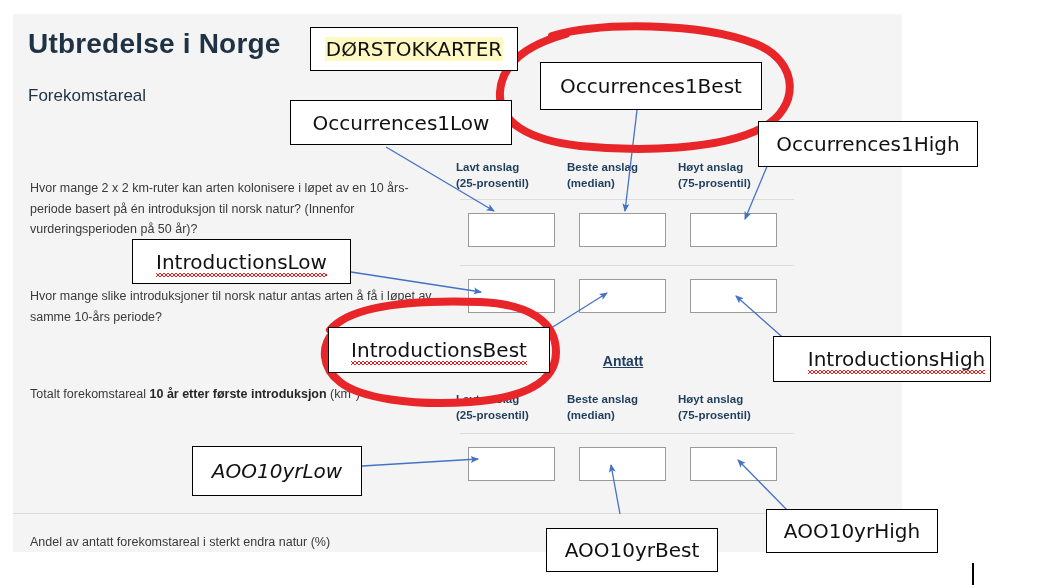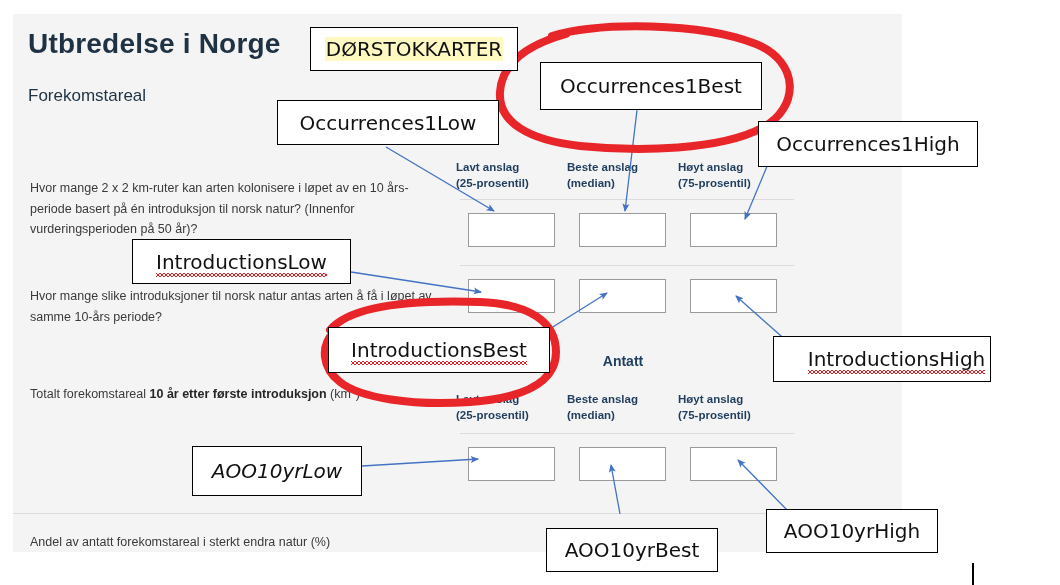--- a/index.html
+++ b/index.html
@@ -79,21 +79,21 @@
 <div class="inputbox" style="left:468px;top:213px;"></div>
 <div class="inputbox" style="left:579px;top:213px;"></div>
 <div class="inputbox" style="left:690px;top:213px;"></div>
 
 <div class="divider" style="left:460px;top:265px;width:334px;"></div>
 
 <div class="inputbox" style="left:468px;top:279px;"></div>
 <div class="inputbox" style="left:579px;top:279px;"></div>
 <div class="inputbox" style="left:690px;top:279px;"></div>
 
-<div class="grouplabel" style="left:567px;top:353px;">Antatt</div>
+<div class="grouplabel" style="left:567px;top:353px;text-decoration:underline;">Antatt</div>
 
 <div class="colhead" style="left:456px;top:392px;">
   <div>Lavt anslag</div>
   <div>(25-prosentil)</div>
 </div>
 <div class="colhead" style="left:567px;top:392px;">
   <div>Beste anslag</div>
   <div>(median)</div>
 </div>
 <div class="colhead" style="left:678px;top:392px;">
@@ -133,21 +133,21 @@
 
   <path d="M330,330 C352,304 420,300 480,302 C530,304 556,322 556,352
            C556,382 524,398 470,402 C412,406 360,398 340,382
            C322,368 320,346 334,332" fill="none" stroke="#E8262A" stroke-width="8" stroke-linecap="round" stroke-linejoin="round"></path>
 </svg>
 
 <div class="callout" style="left:310px;top:27px;width:208px;height:44px;">
   <span class="hl">DØRSTOKKARTER</span>
 </div>
 
-<div class="callout" style="left:277px;top:100px;width:222px;height:45px;">
+<div class="callout" style="left:290px;top:100px;width:222px;height:45px;">
   <span>Occurrences1Low</span>
 </div>
 
 <div class="callout" style="left:540px;top:62px;width:222px;height:48px;">
   <span>Occurrences1Best</span>
 </div>
 
 <div class="callout" style="left:758px;top:121px;width:220px;height:46px;">
   <span>Occurrences1High</span>
 </div>

